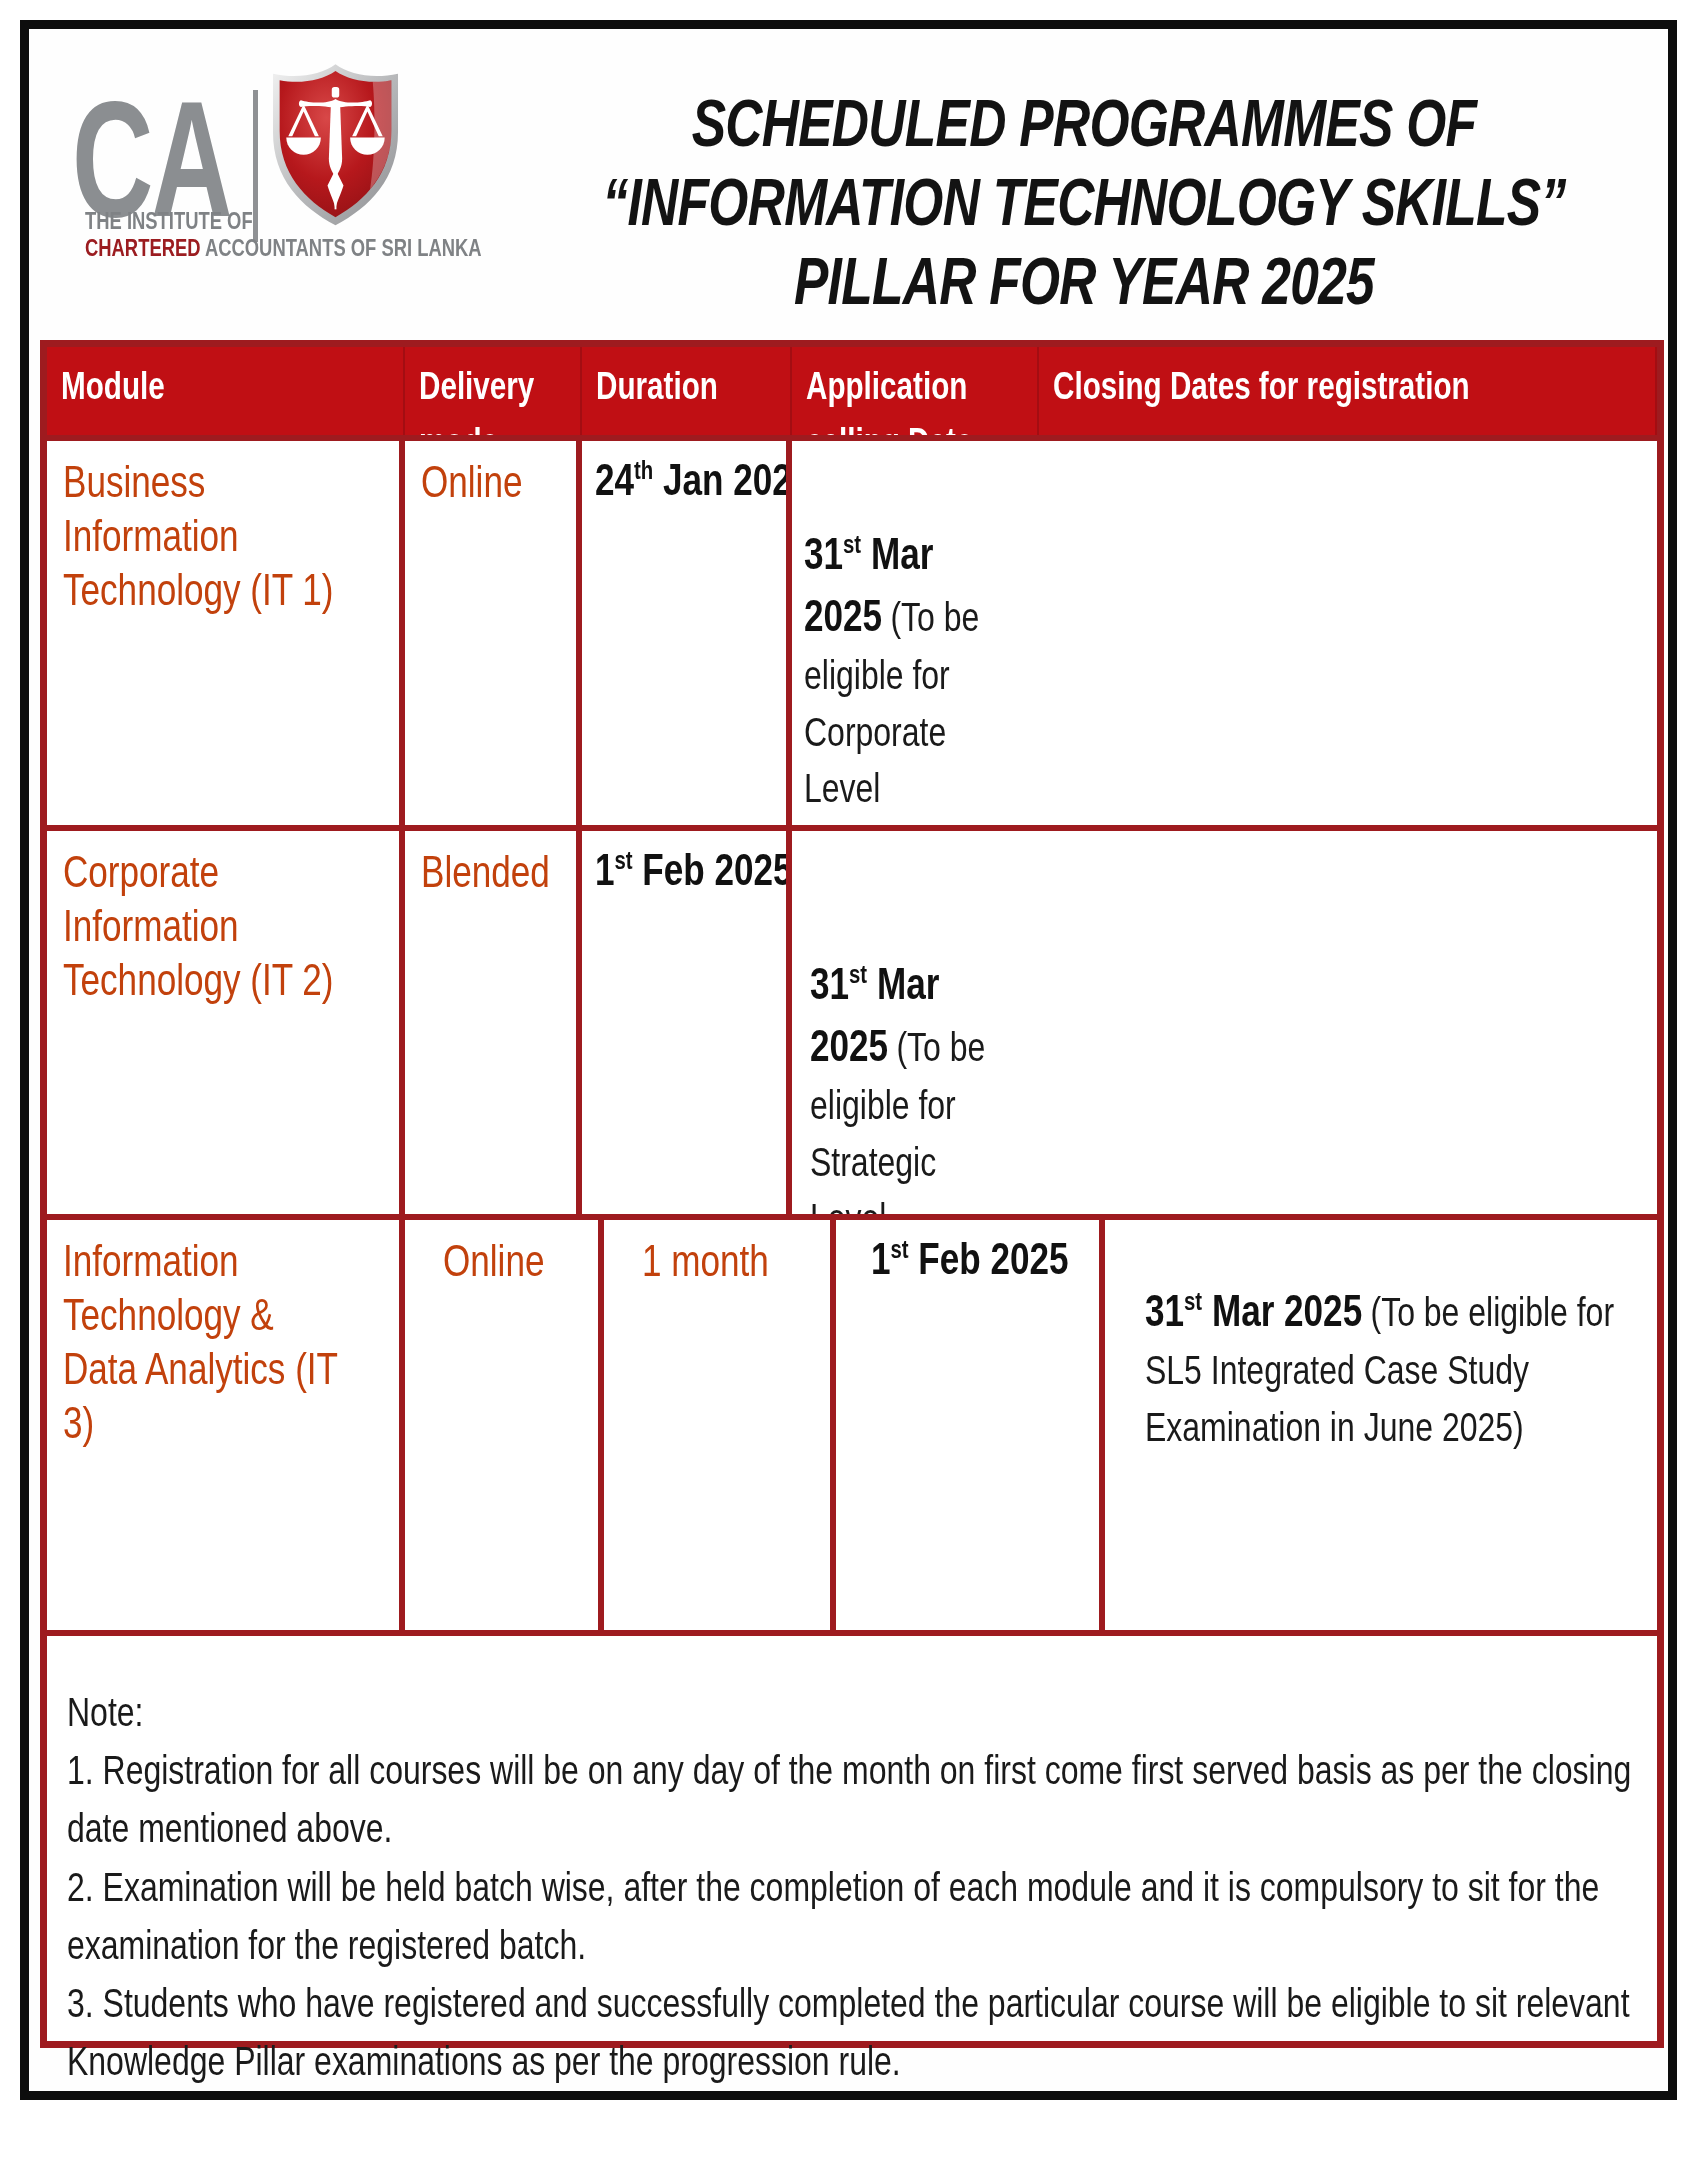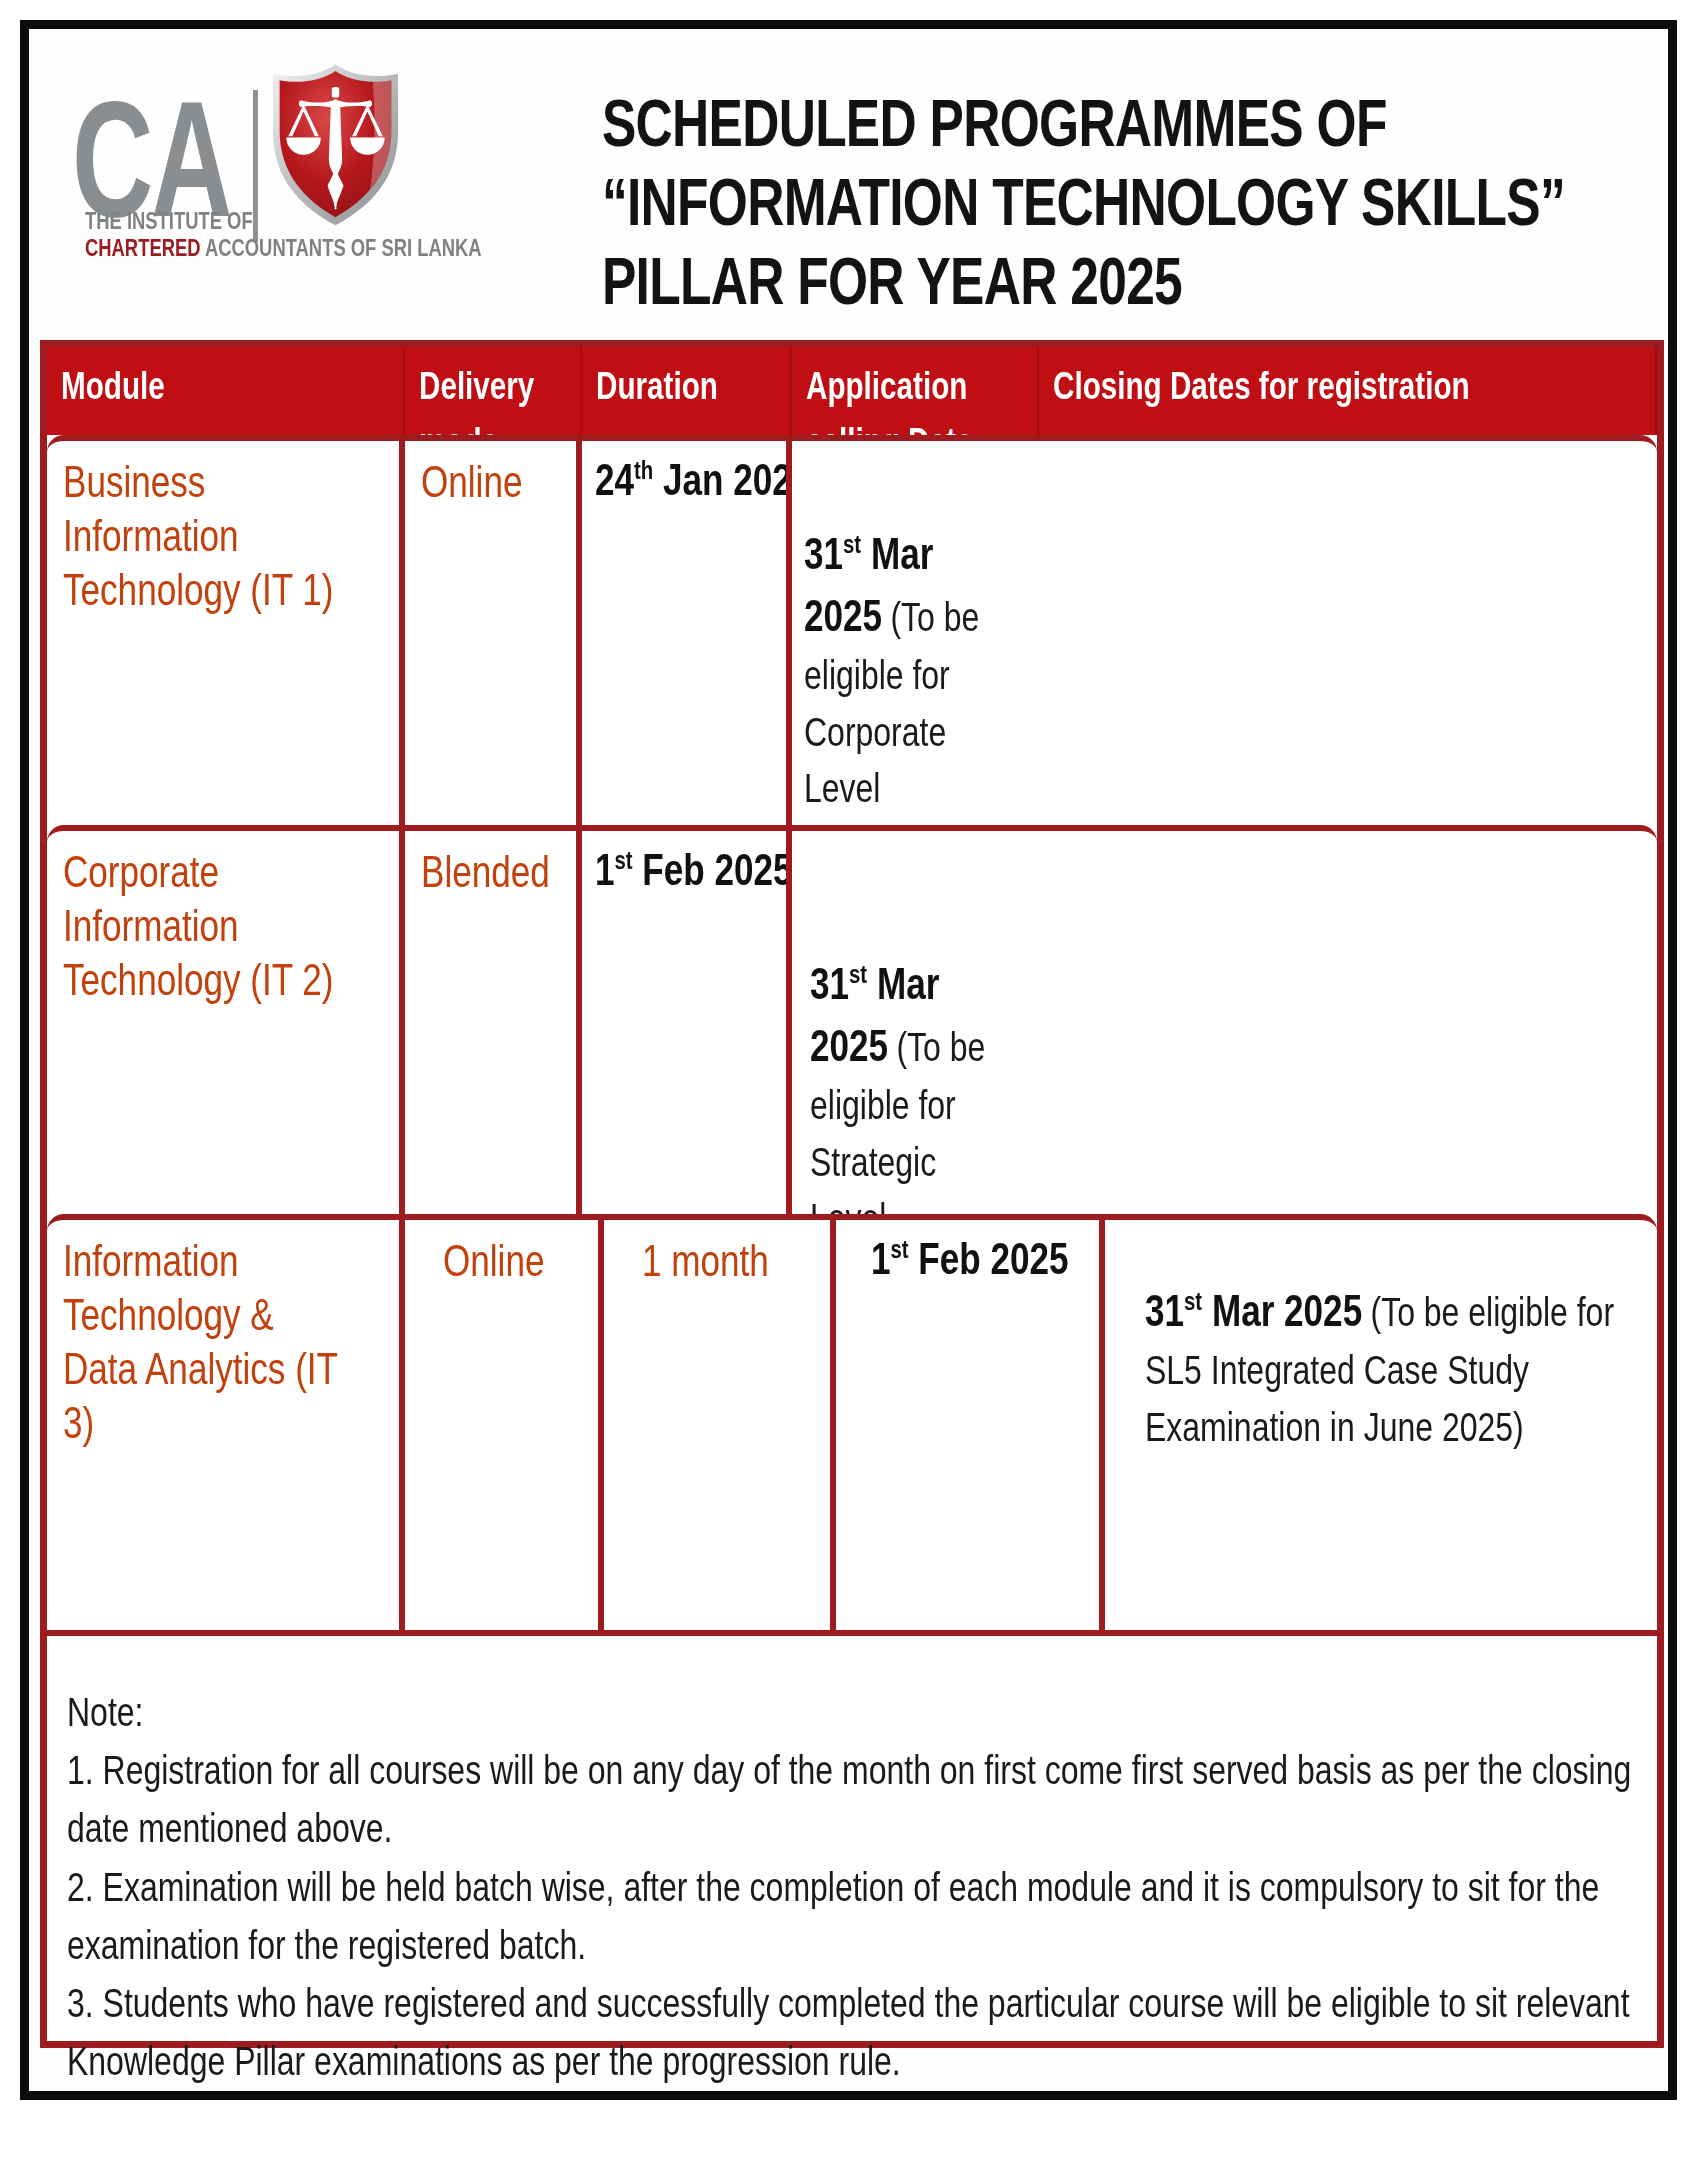--- a/index.html
+++ b/index.html
@@ -12,28 +12,28 @@
               font-weight:700;color:#8b8e91;transform:scaleX(0.68);transform-origin:0 0;
               letter-spacing:-3.6px;white-space:nowrap;}
   .logo-divider{position:absolute;left:253px;top:90px;width:4.5px;height:152px;background:#8f9194;}
   .shield{position:absolute;left:269px;top:63px;width:133px;height:165px;}
   .inst-line1{position:absolute;left:85px;top:208px;font-size:23px;font-weight:700;color:#7f8285;
               transform:scaleX(0.8);transform-origin:0 0;white-space:nowrap;}
   .inst-line2{position:absolute;left:85px;top:235px;font-size:23px;font-weight:700;color:#7f8285;
               transform:scaleX(0.8);transform-origin:0 0;white-space:nowrap;}
   .inst-line2 .accent{color:#9b1c20;}
   
-  .title{position:absolute;left:466px;top:84px;width:1236px;}
+  .title{position:absolute;left:466px;top:84px;width:1236px;text-align:center;font-style:italic;}
   .title-in{transform:scaleX(0.78);transform-origin:50% 0;}
   .title-line{font-size:66px;line-height:79px;font-weight:700;color:#131313;
               letter-spacing:-0.9px;white-space:nowrap;}
   
   .tbl{position:absolute;left:40px;top:340px;width:1624px;
        border:7.2px solid #9e1b1f;box-sizing:border-box;background:#fff;}
-  .trow{display:grid;grid-template-columns:358px 177px 210px 247px 1fr;border-radius:17px;}
+  .trow{display:grid;grid-template-columns:358px 177px 210px 247px 1fr;}
   .trow.body{border-top:6.3px solid #9e1b1f;}
   .cell{border-right:6.3px solid #9e1b1f;box-sizing:border-box;overflow:hidden;}
   .cell:last-child{border-right:none;}
   .thead{height:88px;background:#c00f14;}
   .thead .cell{border-right:2.7px solid #a30d12;background:#c00f14;color:#ffffff;
                padding:10.7px 0 0 14.3px;font-weight:700;font-size:38px;line-height:1.48;}
   .r1{height:384px;} .r2{height:383px;} .r3{height:410px;gap:22px;}
   .cx{width:128.2%;transform:scaleX(0.78);transform-origin:0 0;}
   .bodycell{padding:14.3px 16px 0 16px;font-size:45px;line-height:1.2;color:#c2410c;}
   .col-module{padding-right:47px;}

